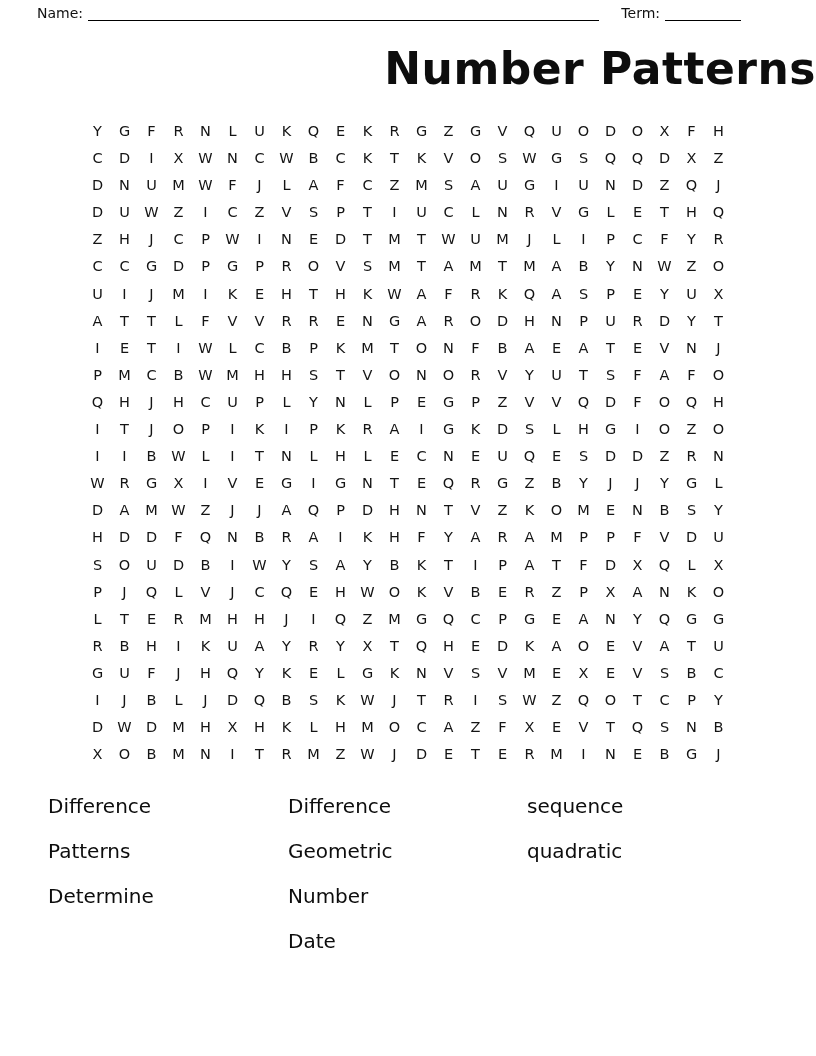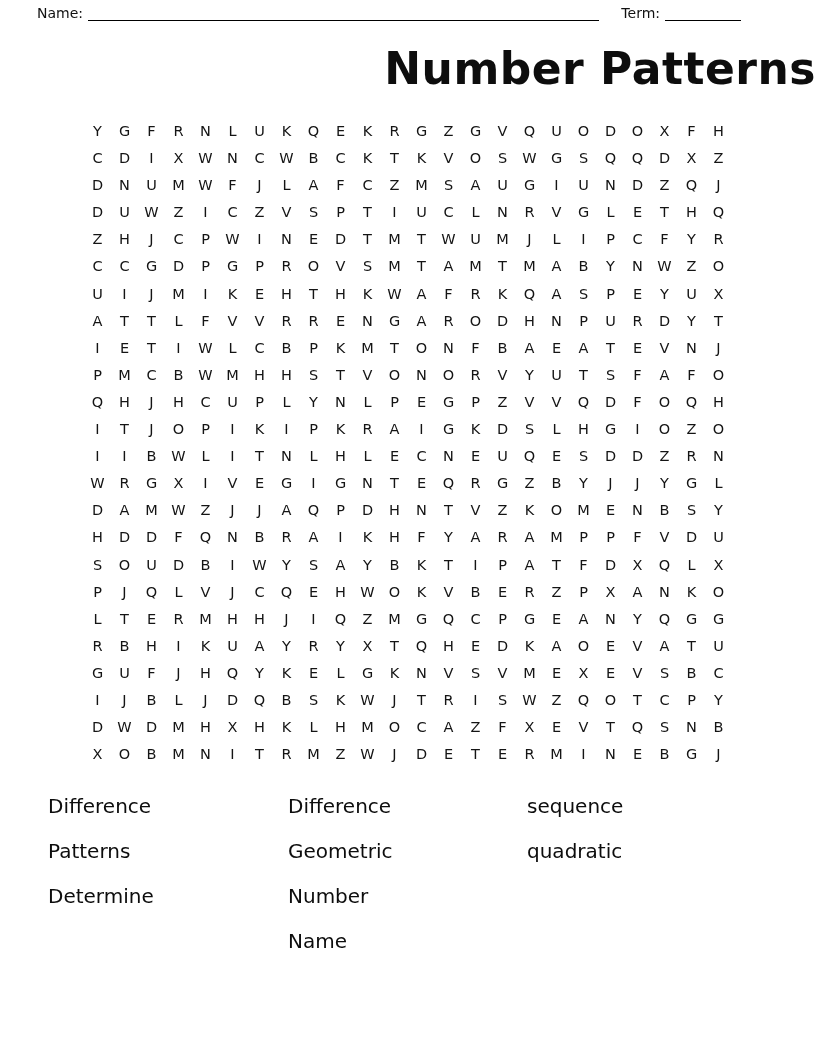--- a/index.html
+++ b/index.html
@@ -681,21 +681,21 @@
   <div class="words">
       <div class="word-col">
         <div class="word">Difference</div>
         <div class="word">Patterns</div>
         <div class="word">Determine</div>
       </div>
       <div class="word-col">
         <div class="word">Difference</div>
         <div class="word">Geometric</div>
         <div class="word">Number</div>
-        <div class="word">Name</div>
+        <div class="word">Date</div>
       </div>
       <div class="word-col">
         <div class="word">sequence</div>
         <div class="word">quadratic</div>
       </div>
     </div>
 
 </div>
 
 </body></html>

